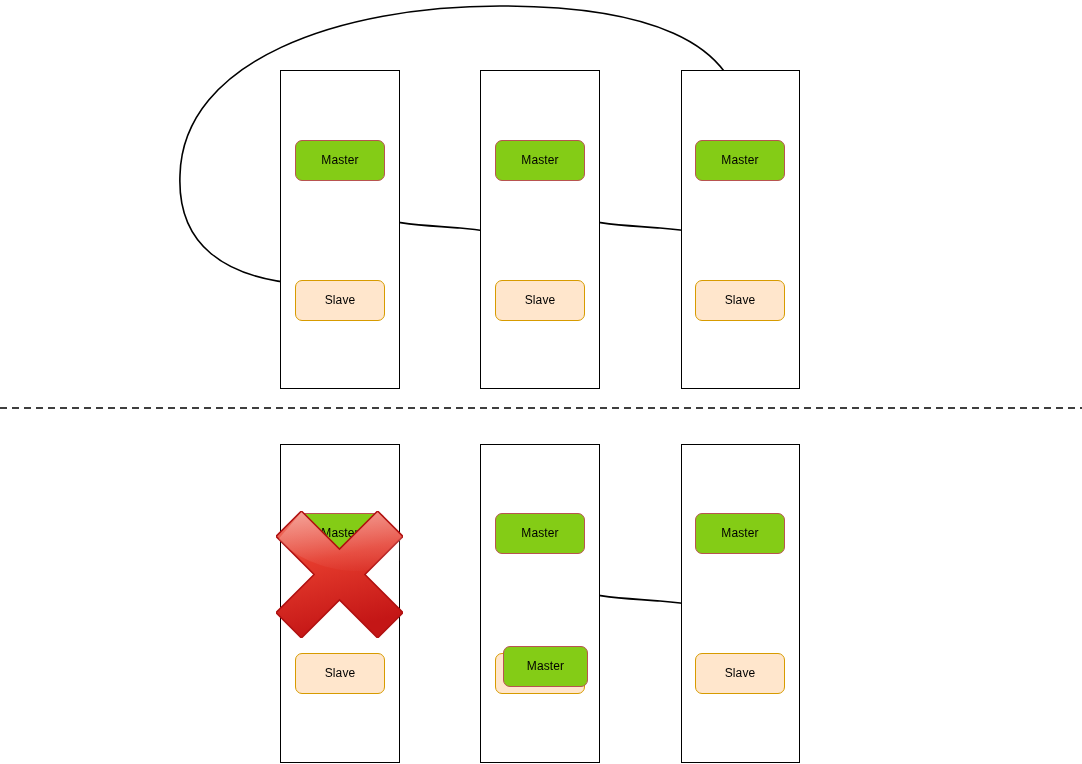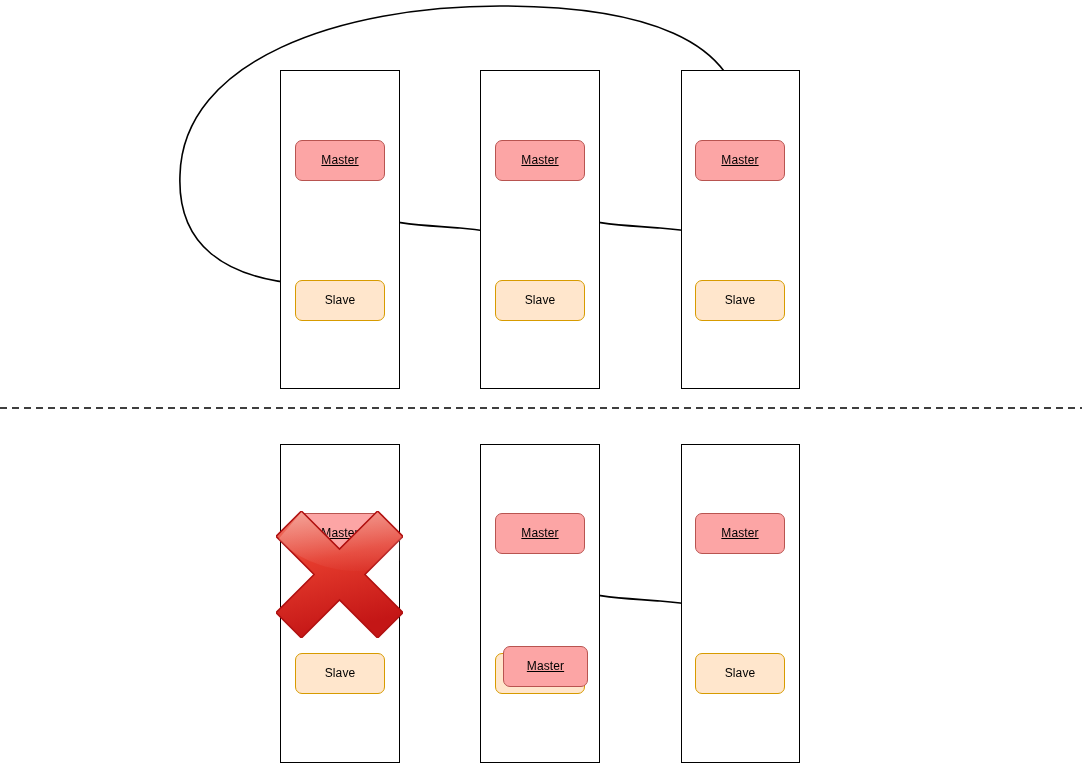--- a/index.html
+++ b/index.html
@@ -32,23 +32,22 @@
     align-items: center;
     justify-content: center;
     font-size: 12px;
     line-height: 1.1;
     color: #000000;
     border-radius: 7px;
     text-align: center;
     letter-spacing: 0.1px;
   }
   .node.master {
-    background: #fca5a5;
+    background: #84cc16;
     border: 1.4px solid #b85450;
-    text-decoration: underline;
   }
   .node.slave {
     background: #ffe6cc;
     border: 1.4px solid #d79b00;
   }
   .host {
     position: absolute;
     box-sizing: border-box;
     background: #ffffff;
     border: 1.4px solid #000000;

